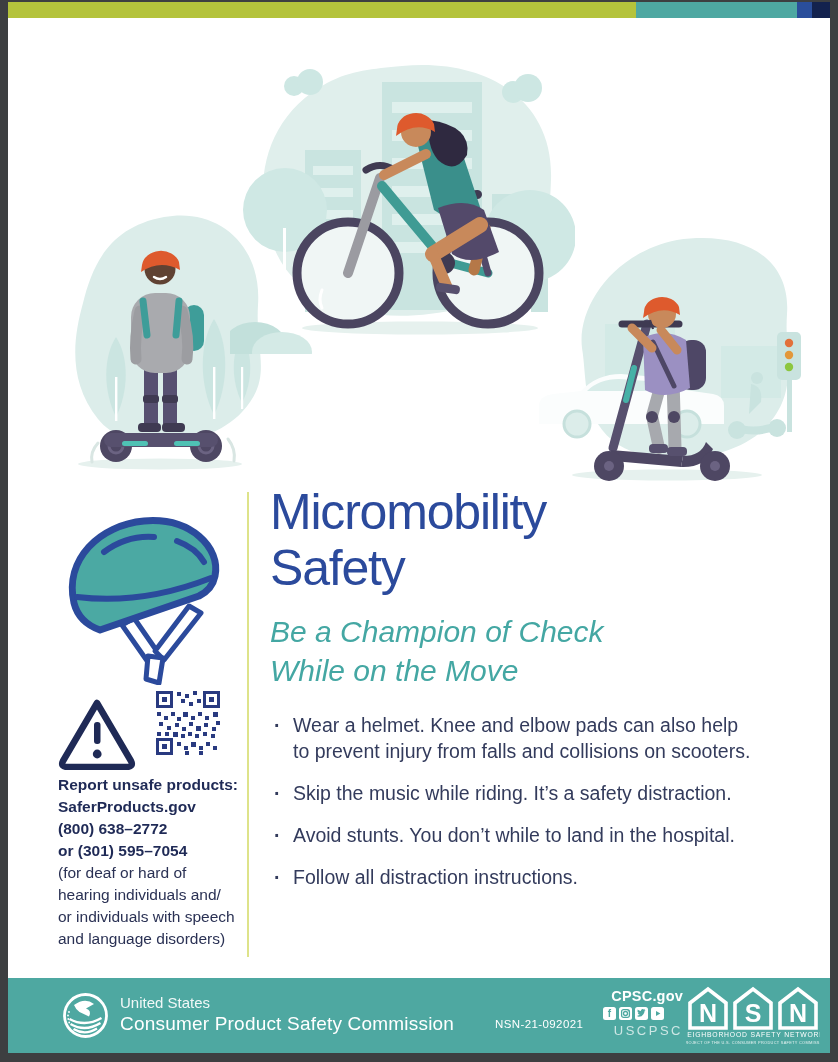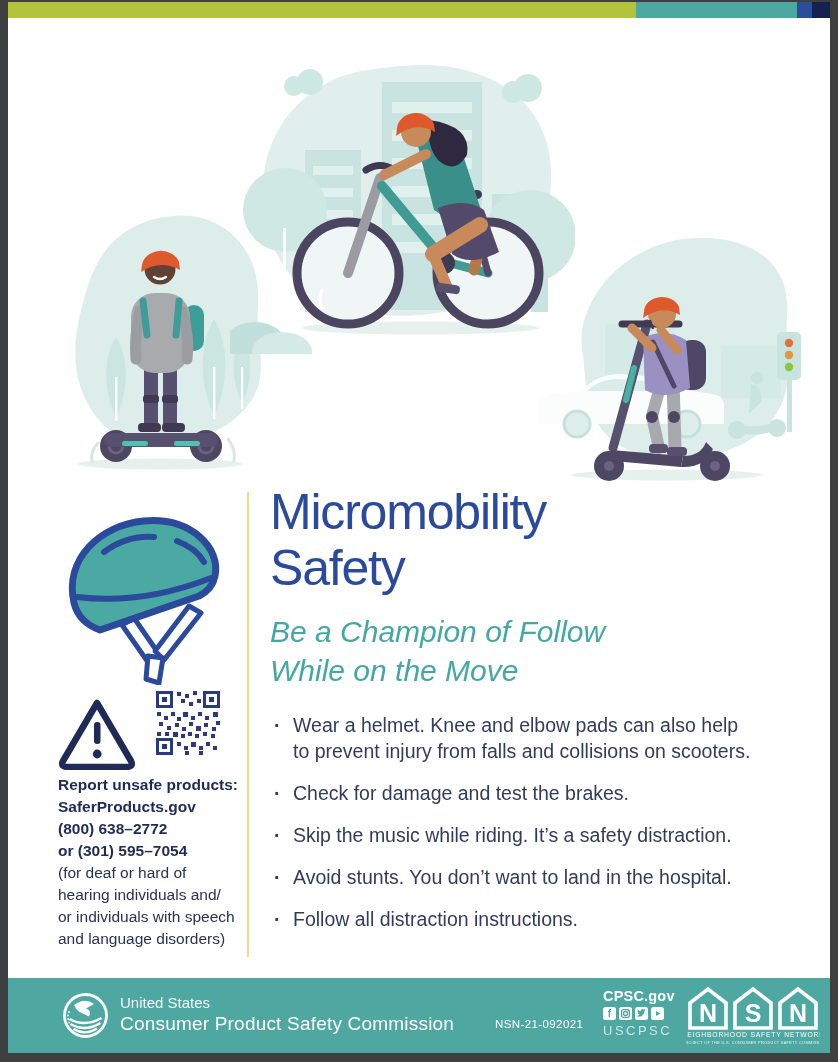--- a/index.html
+++ b/index.html
@@ -38,21 +38,21 @@
   .bullet { position:relative; padding-left:23px; margin-bottom:16px; font-size:19.5px; line-height:26px; color:#333b5c; white-space:pre-line; }
   .bullet::before { content:"·"; position:absolute; left:4px; top:0; font-weight:bold; color:#333b5c; }
 
   
   .footer { position:absolute; left:0; top:976px; width:822px; height:94px; background:#4ea8a1; }
   .cpsc-logo { position:absolute; left:54px; top:14px; width:47px; height:47px; }
   .agency { position:absolute; left:112px; top:15px; color:#fff; }
   .agency .pre { font-size:15px; font-weight:400; opacity:.92; line-height:19px; }
   .agency .name { font-size:19px; font-weight:normal; line-height:24px; letter-spacing:.2px; }
   .docnum { position:absolute; left:487px; top:40px; color:#fff; font-size:11.5px; letter-spacing:.4px; }
-  .social { position:absolute; left:595px; top:10px; width:80px; text-align:left; color:#fff; }
+  .social { position:absolute; left:595px; top:10px; width:80px; text-align:right; color:#fff; }
   .social .site { font-size:14.5px; font-weight:bold; letter-spacing:.2px; }
   .social .icons { display:flex; gap:3px; margin-top:3px; }
   .social .icons svg { width:13px; height:13px; display:block; }
   .social .handle { margin-top:3px; font-size:13px; letter-spacing:2.5px; color:rgba(255,255,255,.72); }
   .nsn-logo { position:absolute; left:678px; top:8px; width:134px; height:60px; }
 </style>
 </head>
 <body>
 
 <div class="stage">
@@ -293,29 +293,28 @@
     </div>
 
     <div class="divider"></div>
 
     <div class="main">
       <div class="title">
         <div>Micromobility</div>
         <div>Safety</div>
       </div>
       <div class="subtitle">
-        <div>Be a Champion of Follow</div>
+        <div>Be a Champion of Check</div>
         <div>While on the Move</div>
       </div>
       <div class="bullets">
         <div class="bullet">Wear a helmet. Knee and elbow pads can also help
 to prevent injury from falls and collisions on scooters.</div>
-        <div class="bullet">Check for damage and test the brakes.</div>
         <div class="bullet">Skip the music while riding. It’s a safety distraction.</div>
-        <div class="bullet">Avoid stunts. You don’t want to land in the hospital.</div>
+        <div class="bullet">Avoid stunts. You don’t while to land in the hospital.</div>
         <div class="bullet">Follow all distraction instructions.</div>
       </div>
     </div>
 
     <div class="footer">
       <svg class="cpsc-logo" viewBox="0 0 47 47">
         <circle cx="23.5" cy="23.5" r="21" fill="none" stroke="#ffffff" stroke-width="2.8"></circle>
         <path d="M12 13 Q23 5 32 12 L24 16.5 Q30 18.5 27 24.5 L17.5 20 Q13.5 17 12 13 Z" fill="#ffffff"></path>
         <path d="M7.5 27 Q23 35.5 39.5 26" stroke="#ffffff" stroke-width="2.4" fill="none"></path>
         <path d="M8.5 32 Q23 40.5 38.5 31" stroke="#ffffff" stroke-width="2.4" fill="none"></path>

